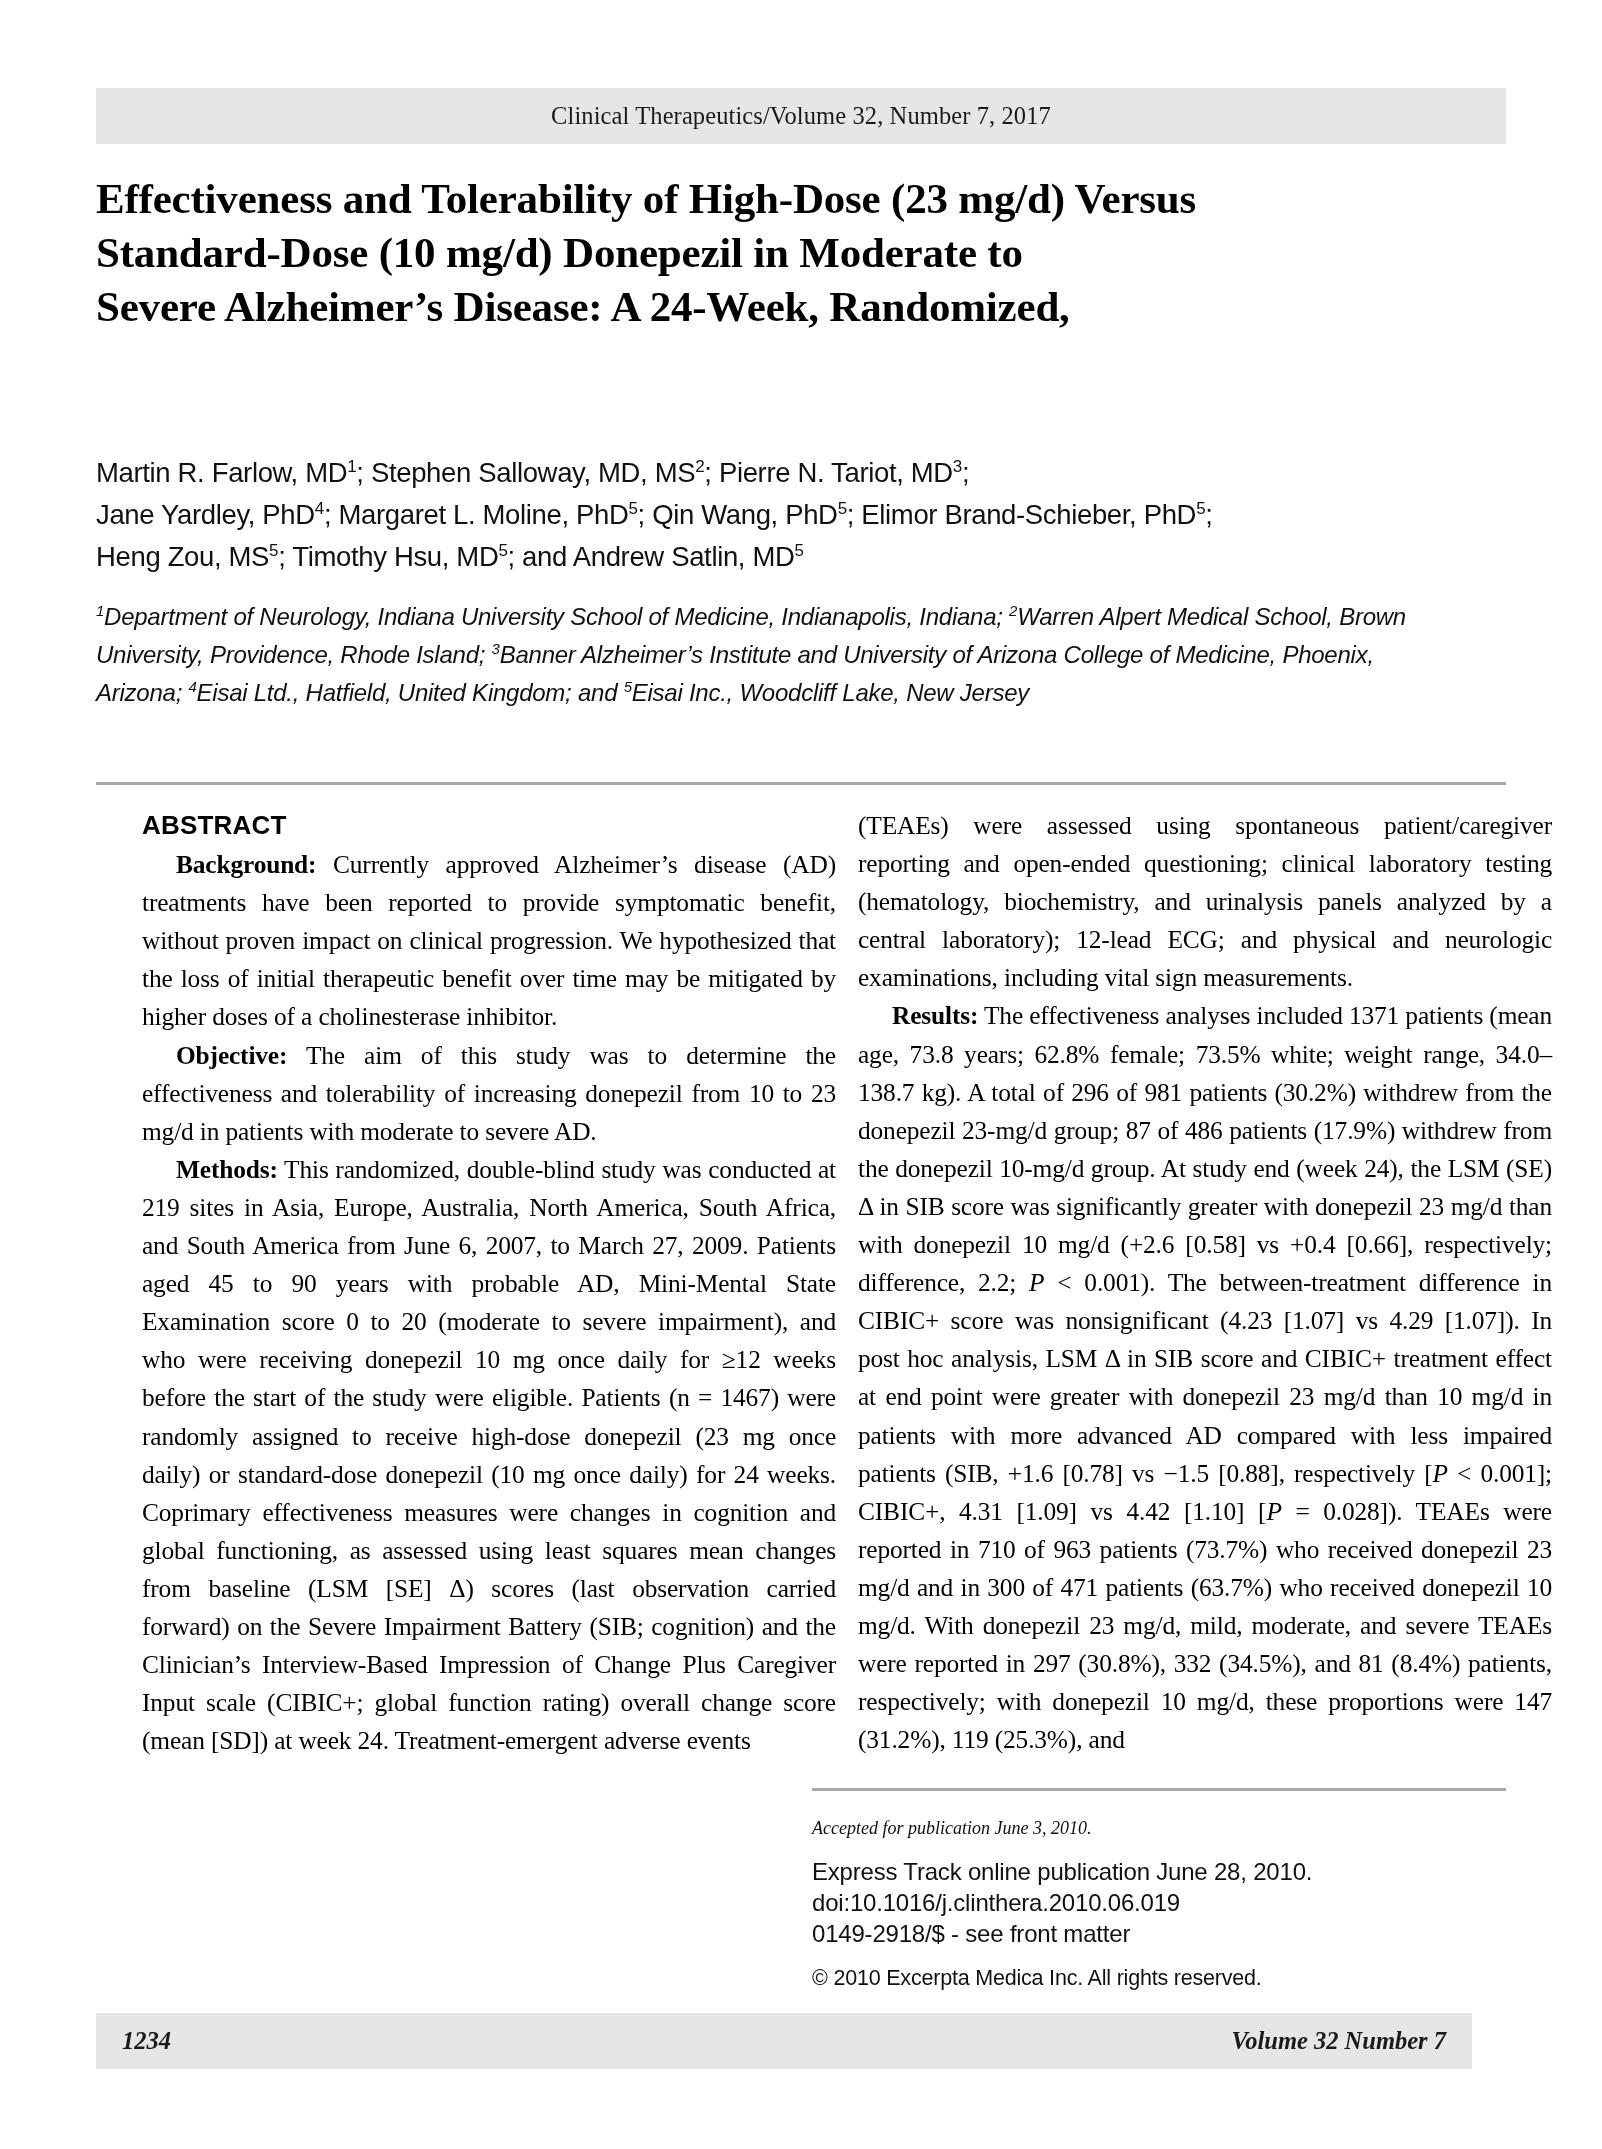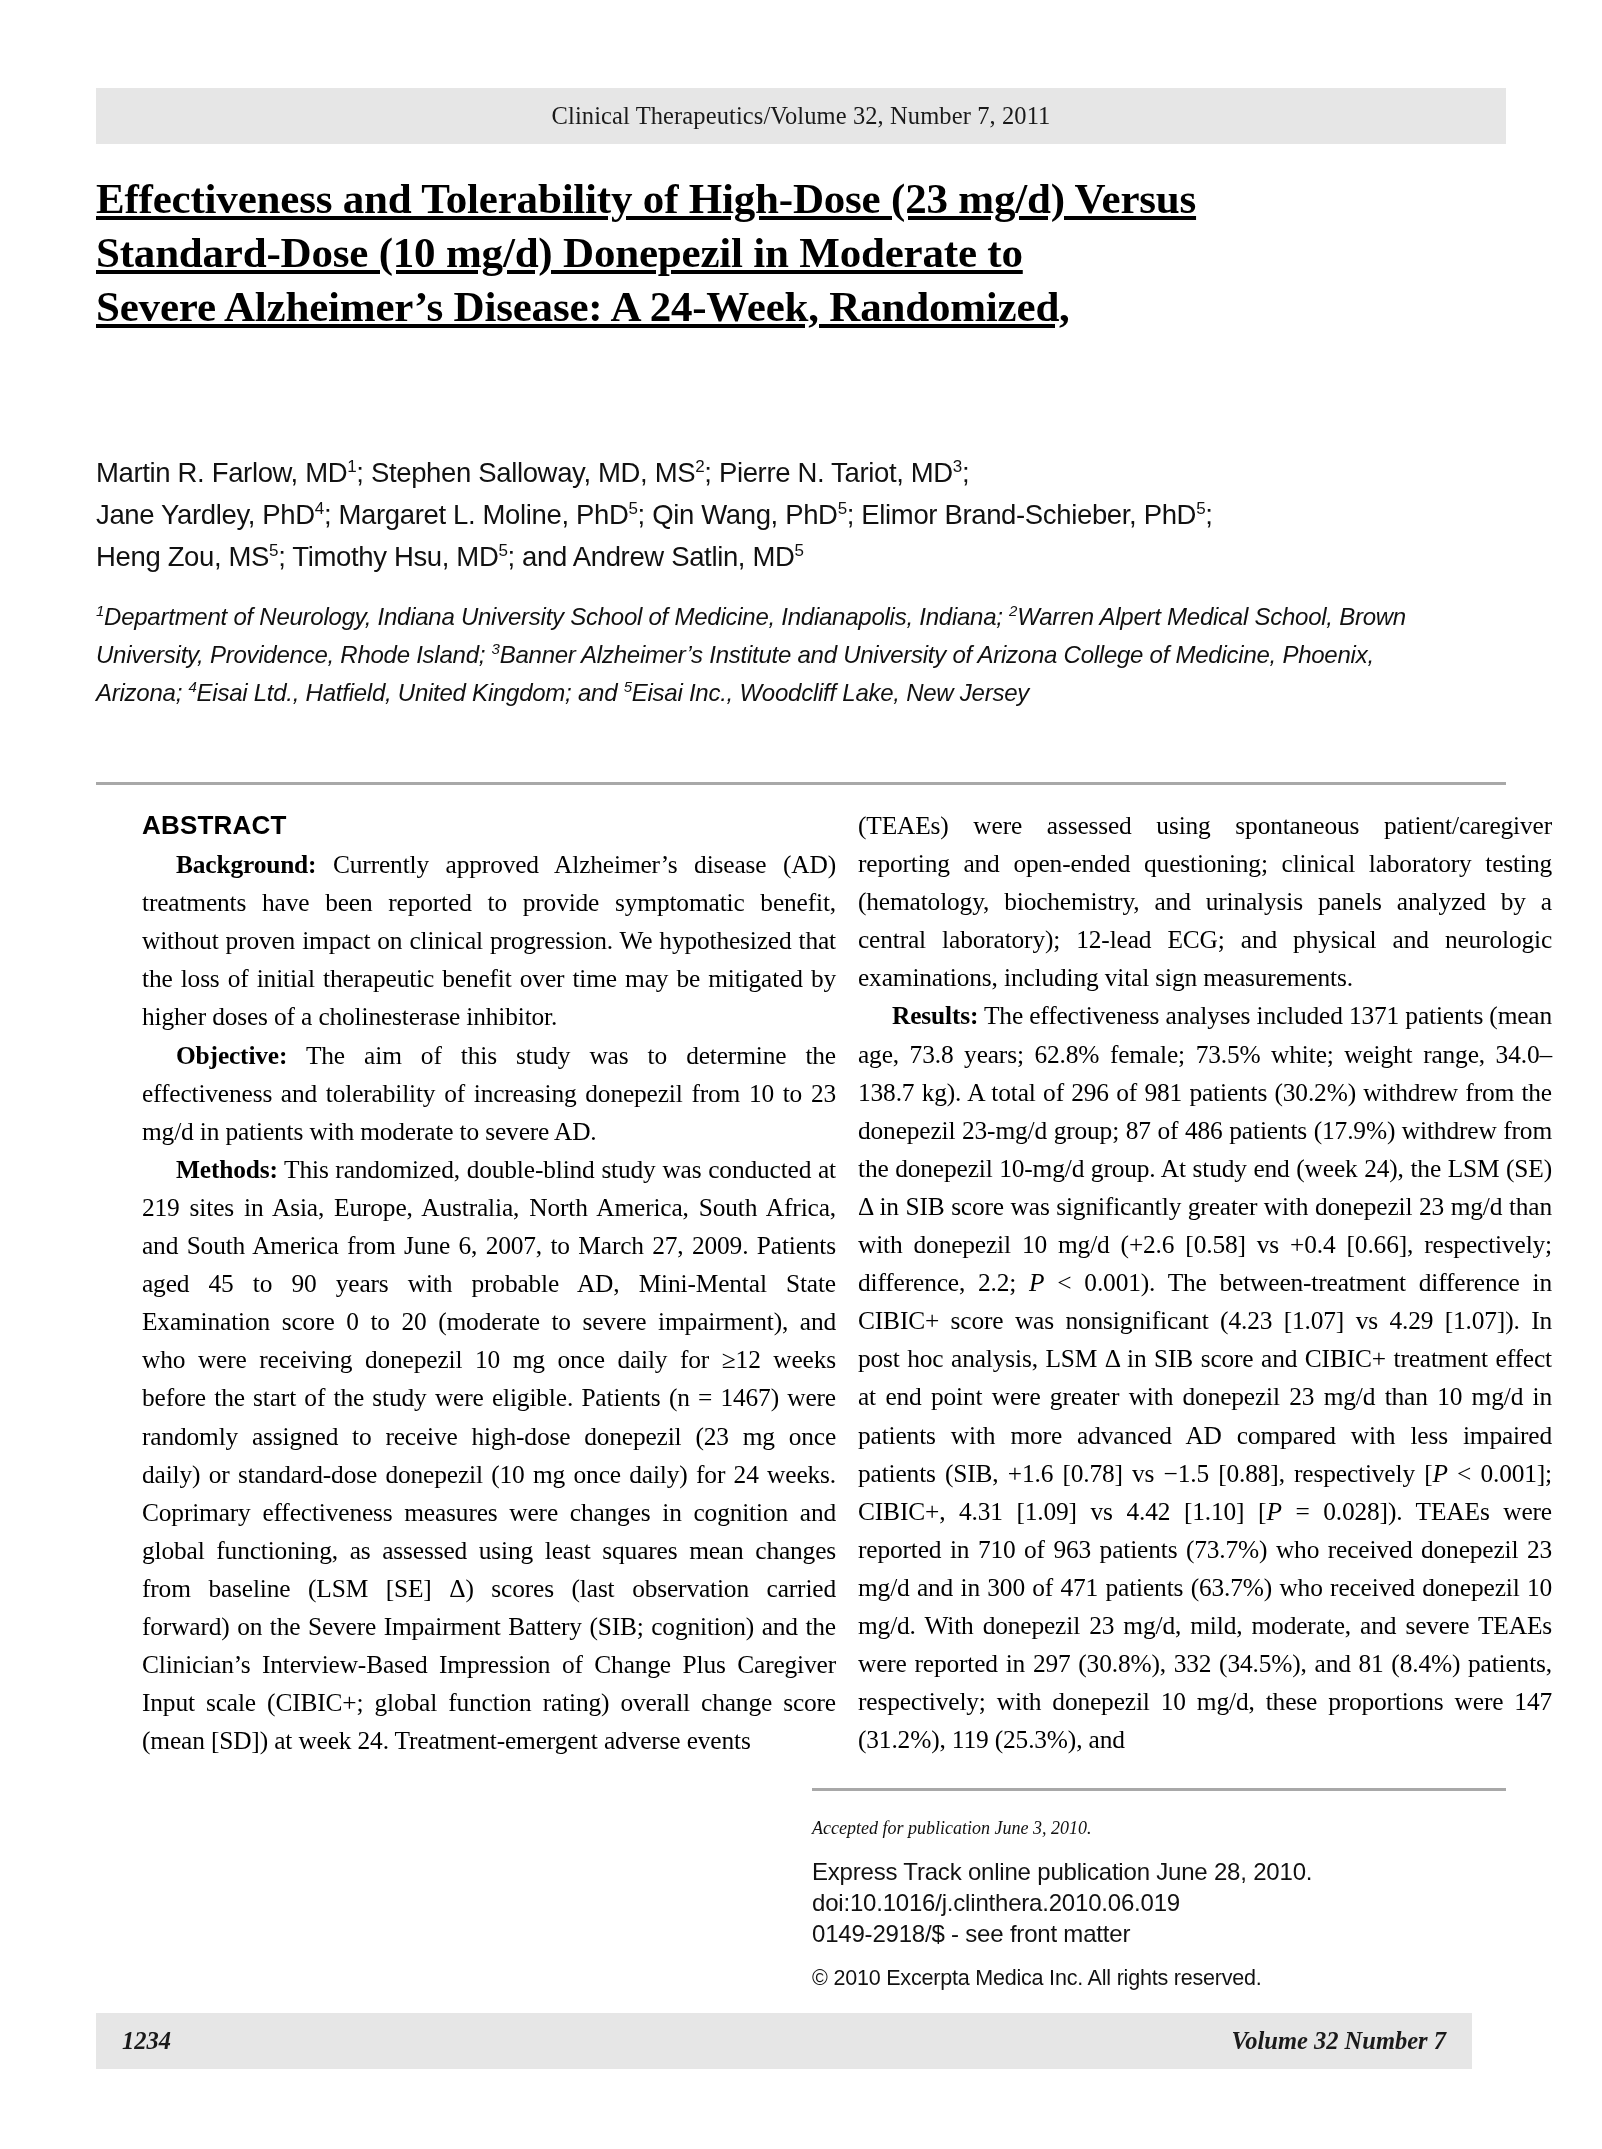--- a/index.html
+++ b/index.html
@@ -42,21 +42,20 @@
     color: #1a1a1a;
     white-space: nowrap;
   }
 
   
   .title-block {
     position: absolute;
     left: 96px;
     top: 172px;
     width: 1380px;
-    text-decoration: underline;
   }
   .title-line {
     font-family: "Liberation Serif", serif;
     font-weight: bold;
     font-size: 43px;
     line-height: 54px;
     letter-spacing: -0.2px;
     color: #000;
     white-space: nowrap;
   }
@@ -206,21 +205,21 @@
     color: #1a1a1a;
     white-space: nowrap;
   }
 </style>
 </head>
 <body>
 
 <div class="page">
 
   <div class="running-head">
-    <span class="running-head-text">Clinical Therapeutics/Volume 32, Number 7, 2011</span>
+    <span class="running-head-text">Clinical Therapeutics/Volume 32, Number 7, 2017</span>
   </div>
 
   <div class="title-block">
     <div class="title-line">Effectiveness and Tolerability of High-Dose (23 mg/d) Versus</div>
     <div class="title-line">Standard-Dose (10 mg/d) Donepezil in Moderate to</div>
     <div class="title-line">Severe Alzheimer’s Disease: A 24-Week, Randomized,</div>
   </div>
 
   <div class="authors-block">
     <div class="author-line"><span>Martin R. Farlow, MD</span><sup>1</sup><span>; Stephen Salloway, MD, MS</span><sup>2</sup><span>; Pierre N. Tariot, MD</span><sup>3</sup><span>;</span></div>

